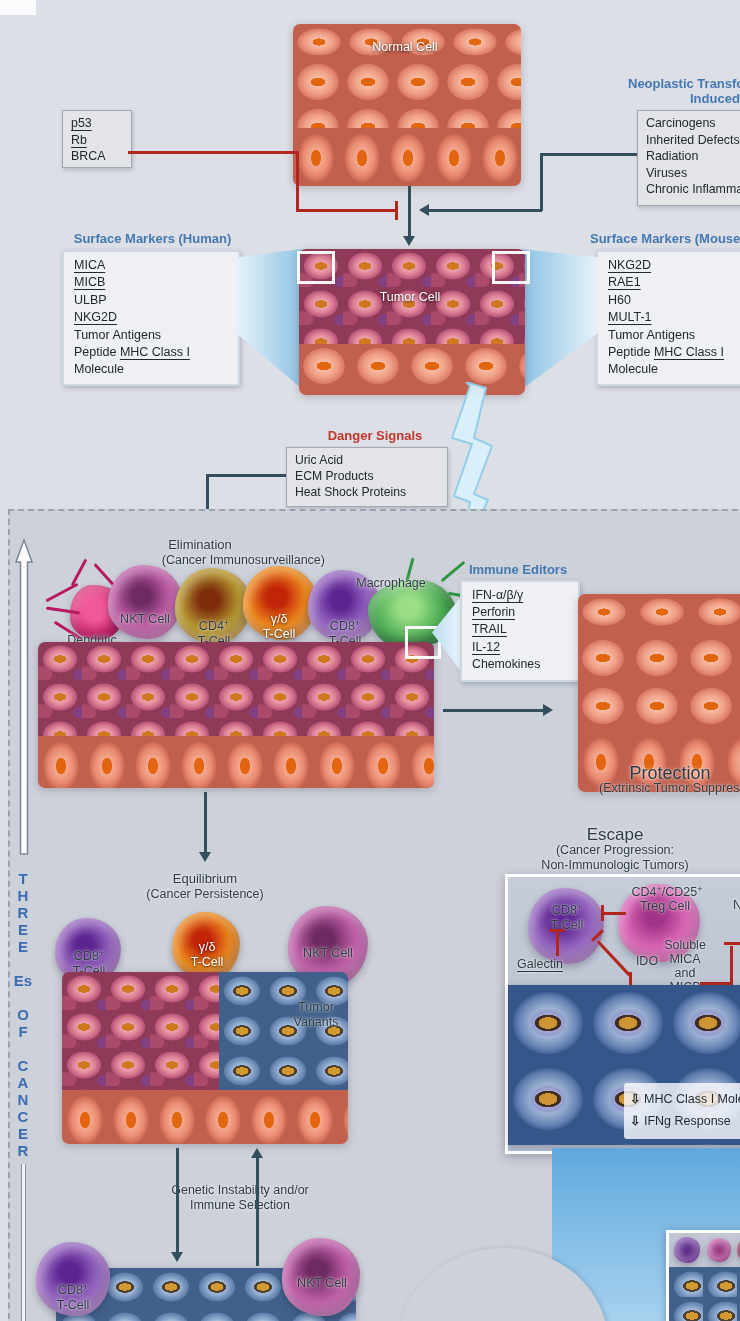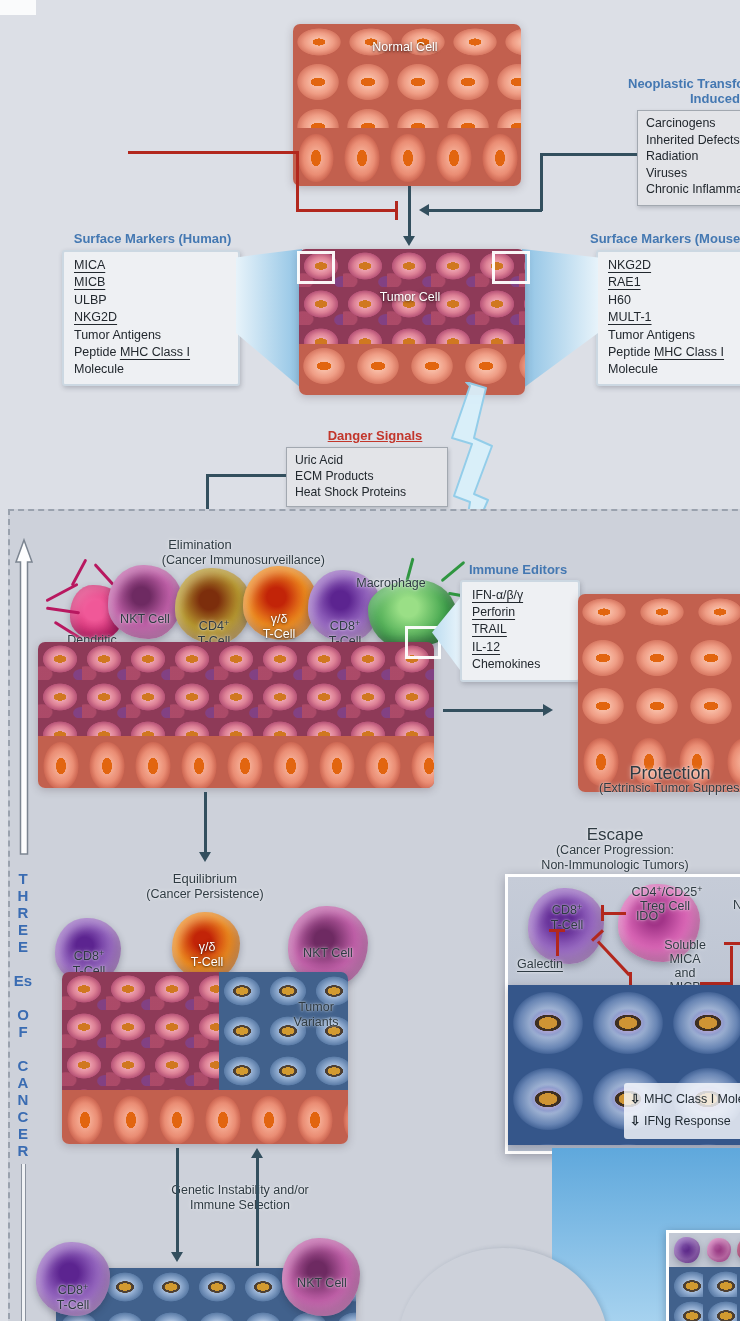--- a/index.html
+++ b/index.html
@@ -3,21 +3,21 @@
 <meta charset="utf-8">
 <style>
   html,body{margin:0;padding:0;background:#b9bcc4;}
   #stage{position:relative;width:740px;height:1321px;overflow:hidden;background:#dcdfe6;
          font-family:"Liberation Sans",sans-serif;color:#2e3a42;}
   .abs{position:absolute;}
   .lbl{position:absolute;font-size:12.5px;line-height:14.5px;text-align:center;color:#2e3a42;
        text-shadow:0 0 2px rgba(255,255,255,.75),0 0 5px rgba(255,255,255,.55);}
   .lbl.light{color:#fff;text-shadow:0 1px 2px rgba(0,0,0,.55),0 0 4px rgba(0,0,0,.35);}
   .blue-title{position:absolute;color:#4478b2;font-weight:700;font-size:13px;line-height:15px;text-align:center;}
-  .red-title{position:absolute;color:#c2362b;font-weight:700;font-size:13px;text-align:center;text-decoration:underline;}
+  .red-title{position:absolute;color:#c2362b;font-weight:700;font-size:13px;text-align:center;}
   .pre{white-space:pre-line;}
   .ibox{position:absolute;background:#e3e4e8;border:1px solid #a2a8b0;box-shadow:1px 2px 4px rgba(40,45,60,.22);
         font-size:12.4px;color:#22282e;padding:4px 8px;line-height:16.5px;}
   .wbox{position:absolute;background:#eef0f3;border:2px solid #ccd8e2;border-radius:3px;
         box-shadow:1px 2px 5px rgba(40,45,60,.25);font-size:12.5px;color:#22282e;padding:5px 10px;line-height:17.4px;}
   .u{text-decoration:underline;text-underline-offset:3px;}
   .sup{font-size:9px;vertical-align:4px;}
   .ln{position:absolute;background:#334f5e;}
   .lnr{position:absolute;background:#b2271d;}
   .ah{position:absolute;width:0;height:0;border:solid transparent;}
@@ -70,20 +70,25 @@
 
   <div class="abs" style="left:0;top:0;width:36px;height:15px;background:#fafbfc;"></div>
 
   <div class="tissue" style="left:293px;top:24px;width:228px;height:162px;">
     <div class="band pink-flat" style="height:36px;"></div>
     <div class="band pink-round" style="height:68px;"></div>
     <div class="band pink-col" style="height:58px;"></div>
   </div>
   <div class="lbl light" style="left:345px;top:40px;width:120px;">Normal Cell</div>
 
+  <div class="ibox" style="left:62px;top:110px;width:52px;height:48px;">
+    <div class="u">p53</div>
+    <div class="u">Rb</div>
+    <div>BRCA</div>
+  </div>
 
   <div class="lnr" style="left:128px;top:151px;width:170px;height:2.5px;"></div>
   <div class="lnr" style="left:296px;top:151px;width:2.5px;height:60px;"></div>
   <div class="lnr" style="left:296px;top:209px;width:100px;height:2.5px;"></div>
   <div class="lnr" style="left:395px;top:201px;width:3px;height:19px;"></div>
 
   <div class="blue-title" style="left:628px;top:76px;width:220px;text-align:left;">Neoplastic Transformation</div>
   <div class="blue-title" style="left:690px;top:91px;width:120px;text-align:left;">Induced by</div>
   <div class="ibox" style="left:637px;top:110px;width:130px;height:86px;">
     <div>Carcinogens</div>
@@ -283,21 +288,21 @@
   <div class="lbl" style="left:536px;top:900px;width:62px;">
     <span>CD8</span><span class="sup">+</span><br>
     <span>T-Cell</span>
   </div>
   <div class="lbl" style="left:608px;top:882px;width:118px;">
     <span>CD4</span><span class="sup">+</span><span>/CD25</span><span class="sup">+</span>
   </div>
   <div class="lbl" style="left:620px;top:899px;width:90px;">Treg Cell</div>
 
   <div class="lbl u" style="left:508px;top:957px;width:64px;">Galectin</div>
-  <div class="lbl" style="left:588px;top:909px;width:38px;margin-left:40px;">IDO</div>
+  <div class="lbl" style="left:588px;top:954px;width:38px;margin-left:40px;">IDO</div>
   <div class="lbl pre" style="left:655px;top:938px;width:60px;line-height:14px;">Soluble
 MICA
 and</div>
   <div class="lbl u" style="left:655px;top:980px;width:60px;">MICB</div>
   <div class="lbl" style="left:733px;top:898px;width:60px;text-align:left;">NK Cell</div>
 
   <div class="lnr" style="left:604px;top:912px;width:22px;height:3px;"></div>
   <div class="lnr" style="left:601px;top:905px;width:3px;height:16px;"></div>
   <div class="lnr" style="left:556px;top:932px;width:3px;height:24px;"></div>
   <div class="lnr" style="left:549px;top:929px;width:16px;height:3px;"></div>

